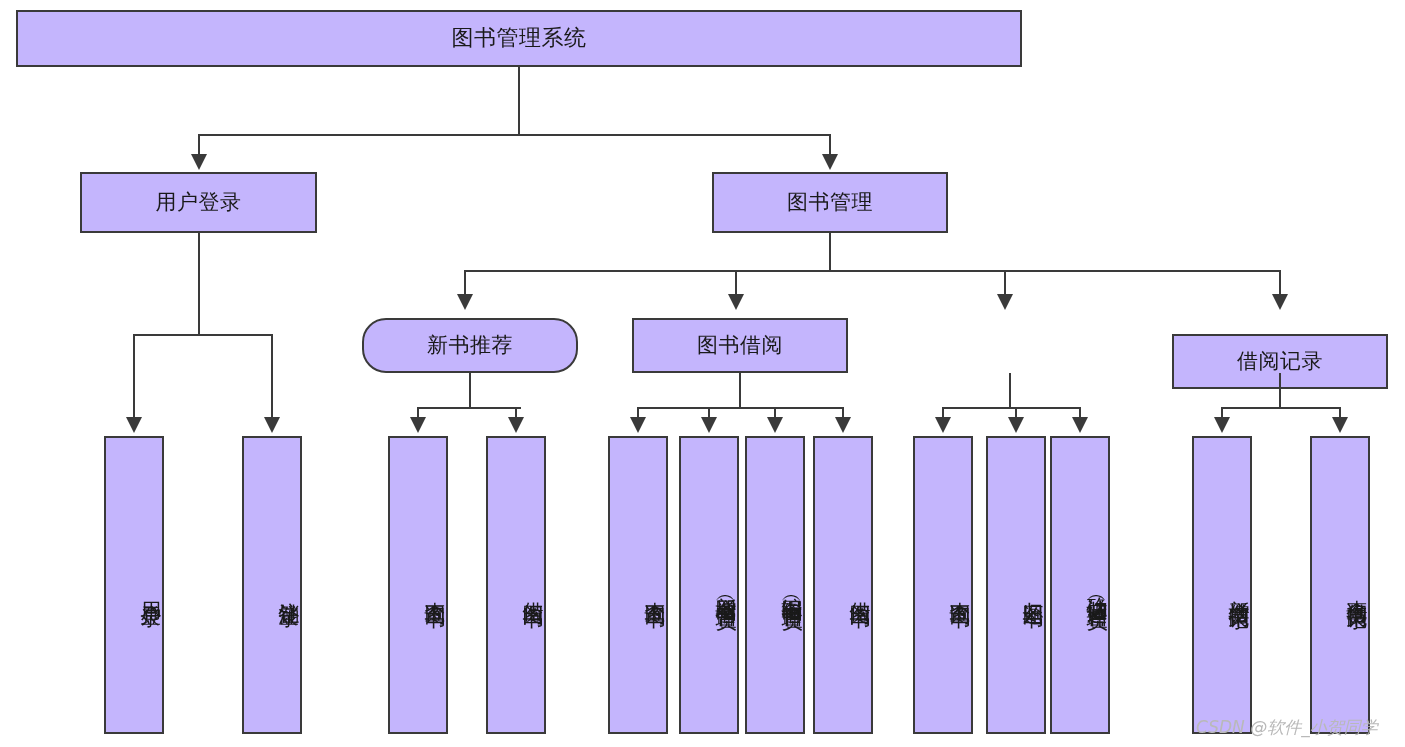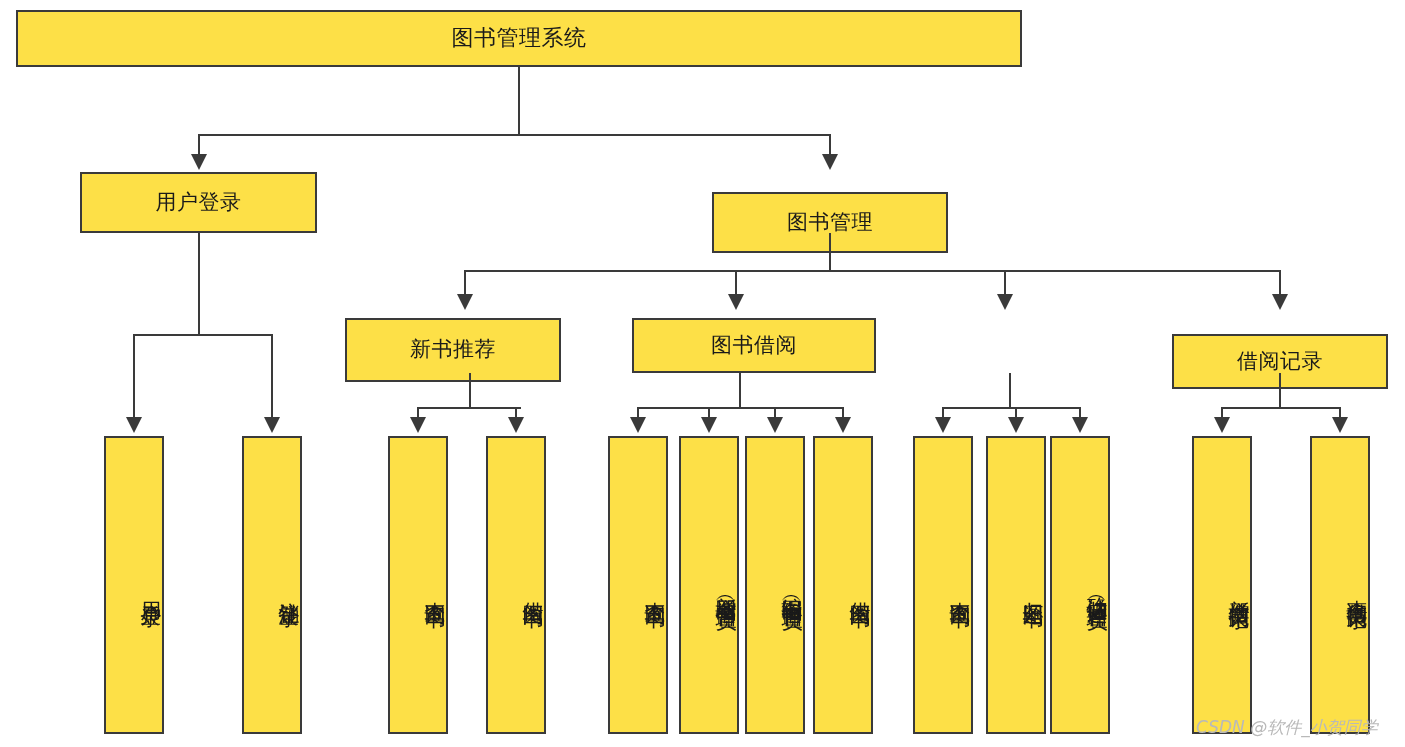--- a/index.html
+++ b/index.html
@@ -15,21 +15,21 @@
     position: relative;
     width: 1405px;
     height: 747px;
     background: #ffffff;
     overflow: hidden;
   }
   
   .node {
     position: absolute;
     box-sizing: border-box;
-    background: #fde047;
+    background: #c4b5fd;
     border: 2px solid #3a3a3a;
     display: flex;
     align-items: center;
     justify-content: center;
     color: #1a1a1a;
     letter-spacing: 0.5px;
   }
   .node.horiz {
     font-size: 21px;
     line-height: 1.2;
@@ -96,21 +96,21 @@
   <div class="vline" style="left:198px; top:134px; height:22px;"></div>
   <div class="arrow" style="left:191px; top:154px;"></div>
 
   <div class="vline" style="left:829px; top:134px; height:22px;"></div>
   <div class="arrow" style="left:822px; top:154px;"></div>
 
   <div class="node horiz" style="left:80px; top:172px; width:237px; height:61px;">
     <span>用户登录</span>
   </div>
 
-  <div class="node horiz" style="left:712px; top:172px; width:236px; height:61px;margin-top:20px;">
+  <div class="node horiz" style="left:712px; top:172px; width:236px; height:61px;">
     <span>图书管理</span>
   </div>
 
   <div class="vline" style="left:198px; top:233px; height:102px;"></div>
   <div class="hline" style="left:133px; top:334px; width:139px;"></div>
   <div class="vline" style="left:133px; top:334px; height:84px;"></div>
   <div class="arrow" style="left:126px; top:417px;"></div>
   <div class="vline" style="left:271px; top:334px; height:84px;"></div>
   <div class="arrow" style="left:264px; top:417px;"></div>
 
@@ -118,24 +118,24 @@
   <div class="hline" style="left:464px; top:270px; width:816px;"></div>
   <div class="vline" style="left:464px; top:270px; height:25px;"></div>
   <div class="arrow" style="left:457px; top:294px;"></div>
   <div class="vline" style="left:735px; top:270px; height:25px;"></div>
   <div class="arrow" style="left:728px; top:294px;"></div>
   <div class="vline" style="left:1004px; top:270px; height:25px;"></div>
   <div class="arrow" style="left:997px; top:294px;"></div>
   <div class="vline" style="left:1279px; top:270px; height:25px;"></div>
   <div class="arrow" style="left:1272px; top:294px;"></div>
 
-  <div class="node horiz" style="left:345px; top:318px; width:216px; height:64px;">
+  <div class="node horiz" style="left:362px; top:318px; width:216px; height:55px;border-radius:24px;">
     <span>新书推荐</span>
   </div>
-  <div class="node horiz" style="left:632px; top:318px; width:244px; height:55px;">
+  <div class="node horiz" style="left:632px; top:318px; width:216px; height:55px;">
     <span>图书借阅</span>
   </div>
   <div class="node horiz" style="left:1172px; top:334px; width:216px; height:55px;">
     <span>借阅记录</span>
   </div>
 
   <div class="vline" style="left:469px; top:373px; height:35px;"></div>
   <div class="hline" style="left:417px; top:407px; width:104px;"></div>
   <div class="vline" style="left:417px; top:407px; height:11px;"></div>
   <div class="arrow" style="left:410px; top:417px;"></div>

